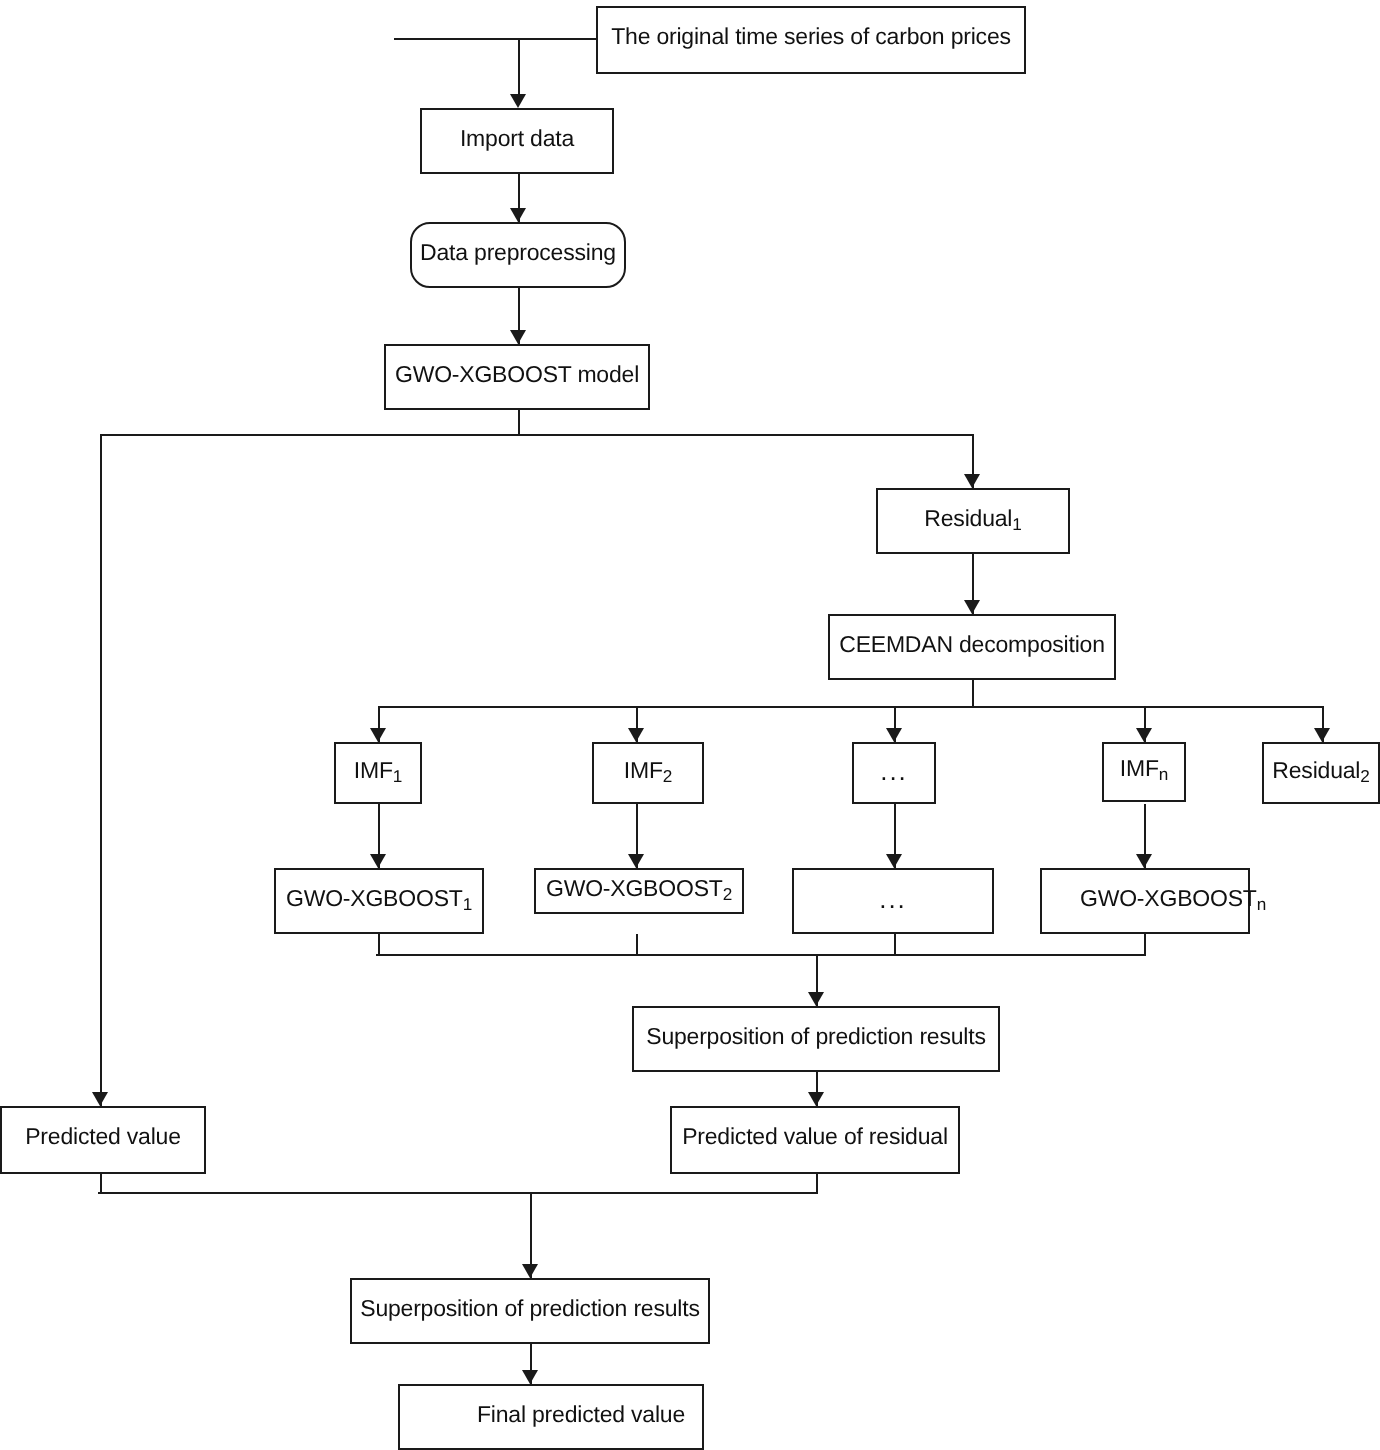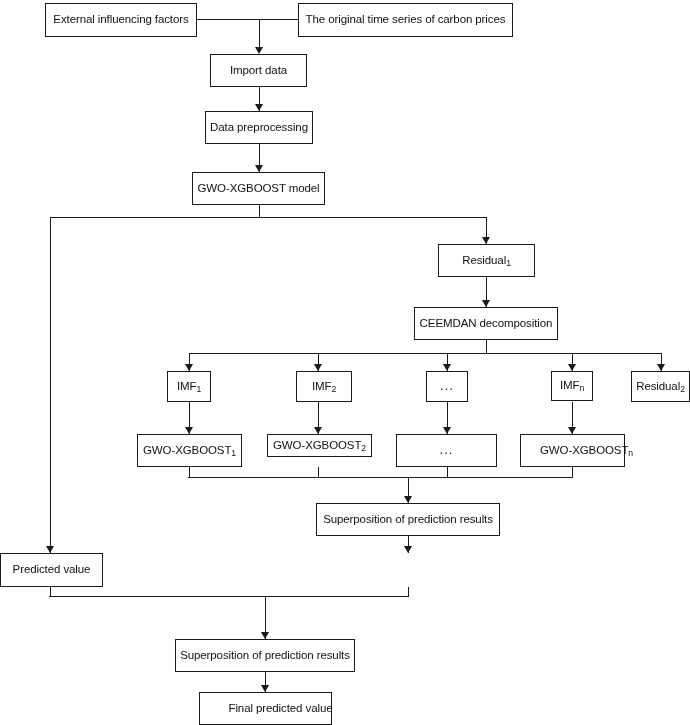--- a/index.html
+++ b/index.html
@@ -38,40 +38,37 @@
     border-right:4.4px solid transparent;
     border-top:7px solid #1a1a1a;
     z-index:2;
   }
 </style>
 </head>
 <body>
 
 <div id="stage">
 
-  <div class="node" style="left:45px;top:3px;width:152px;height:34px;">
-    <span>External influencing factors</span>
-  </div>
 
   <div class="node" style="left:298px;top:3px;width:215px;height:34px;">
     <span>The original time series of carbon prices</span>
   </div>
 
   <div class="ln h" style="left:197px;top:19px;width:101px;"></div>
   <div class="ln v" style="left:258.5px;top:19px;height:33px;"></div>
   <div class="arrow" style="left:254.5px;top:47px;"></div>
 
   <div class="node" style="left:210px;top:54px;width:97px;height:33px;">
     <span>Import data</span>
   </div>
 
   <div class="ln v" style="left:258.5px;top:87px;height:24px;"></div>
   <div class="arrow" style="left:254.5px;top:104px;"></div>
 
-  <div class="node" style="left:205px;top:111px;width:108px;height:33px;">
+  <div class="node" style="left:205px;top:111px;width:108px;height:33px;border-radius:10px;">
     <span>Data preprocessing</span>
   </div>
 
   <div class="ln v" style="left:258.5px;top:144px;height:28px;"></div>
   <div class="arrow" style="left:254.5px;top:165px;"></div>
 
   <div class="node" style="left:192px;top:172px;width:133px;height:33px;align-items:center;">
     <span>GWO-XGBOOST model</span>
   </div>
 
@@ -174,32 +171,35 @@
     <span>Superposition of prediction results</span>
   </div>
 
   <div class="ln v" style="left:407.5px;top:536px;height:17px;"></div>
   <div class="arrow" style="left:403.5px;top:546px;"></div>
 
   <div class="node" style="left:0px;top:553px;width:103px;height:34px;">
     <span>Predicted value</span>
   </div>
 
+  <div class="node" style="left:335px;top:553px;width:145px;height:34px;">
+    <span>Predicted value of residual</span>
+  </div>
 
   <div class="ln v" style="left:49.5px;top:587px;height:10px;"></div>
   <div class="ln v" style="left:407.5px;top:587px;height:10px;"></div>
   <div class="ln h" style="left:49px;top:596px;width:359px;"></div>
 
   <div class="ln v" style="left:264.5px;top:596px;height:43px;"></div>
   <div class="arrow" style="left:260.5px;top:632px;"></div>
 
   <div class="node" style="left:175px;top:639px;width:180px;height:33px;">
     <span>Superposition of prediction results</span>
   </div>
 
   <div class="ln v" style="left:264.5px;top:672px;height:20px;"></div>
   <div class="arrow" style="left:260.5px;top:685px;"></div>
 
-  <div class="node" style="left:199px;top:692px;width:133px;height:33px;padding-left:30px;">
+  <div class="node" style="left:199px;top:692px;width:153px;height:33px;padding-left:30px;">
     <span>Final predicted value</span>
   </div>
 
 </div>
 
 </body></html>

